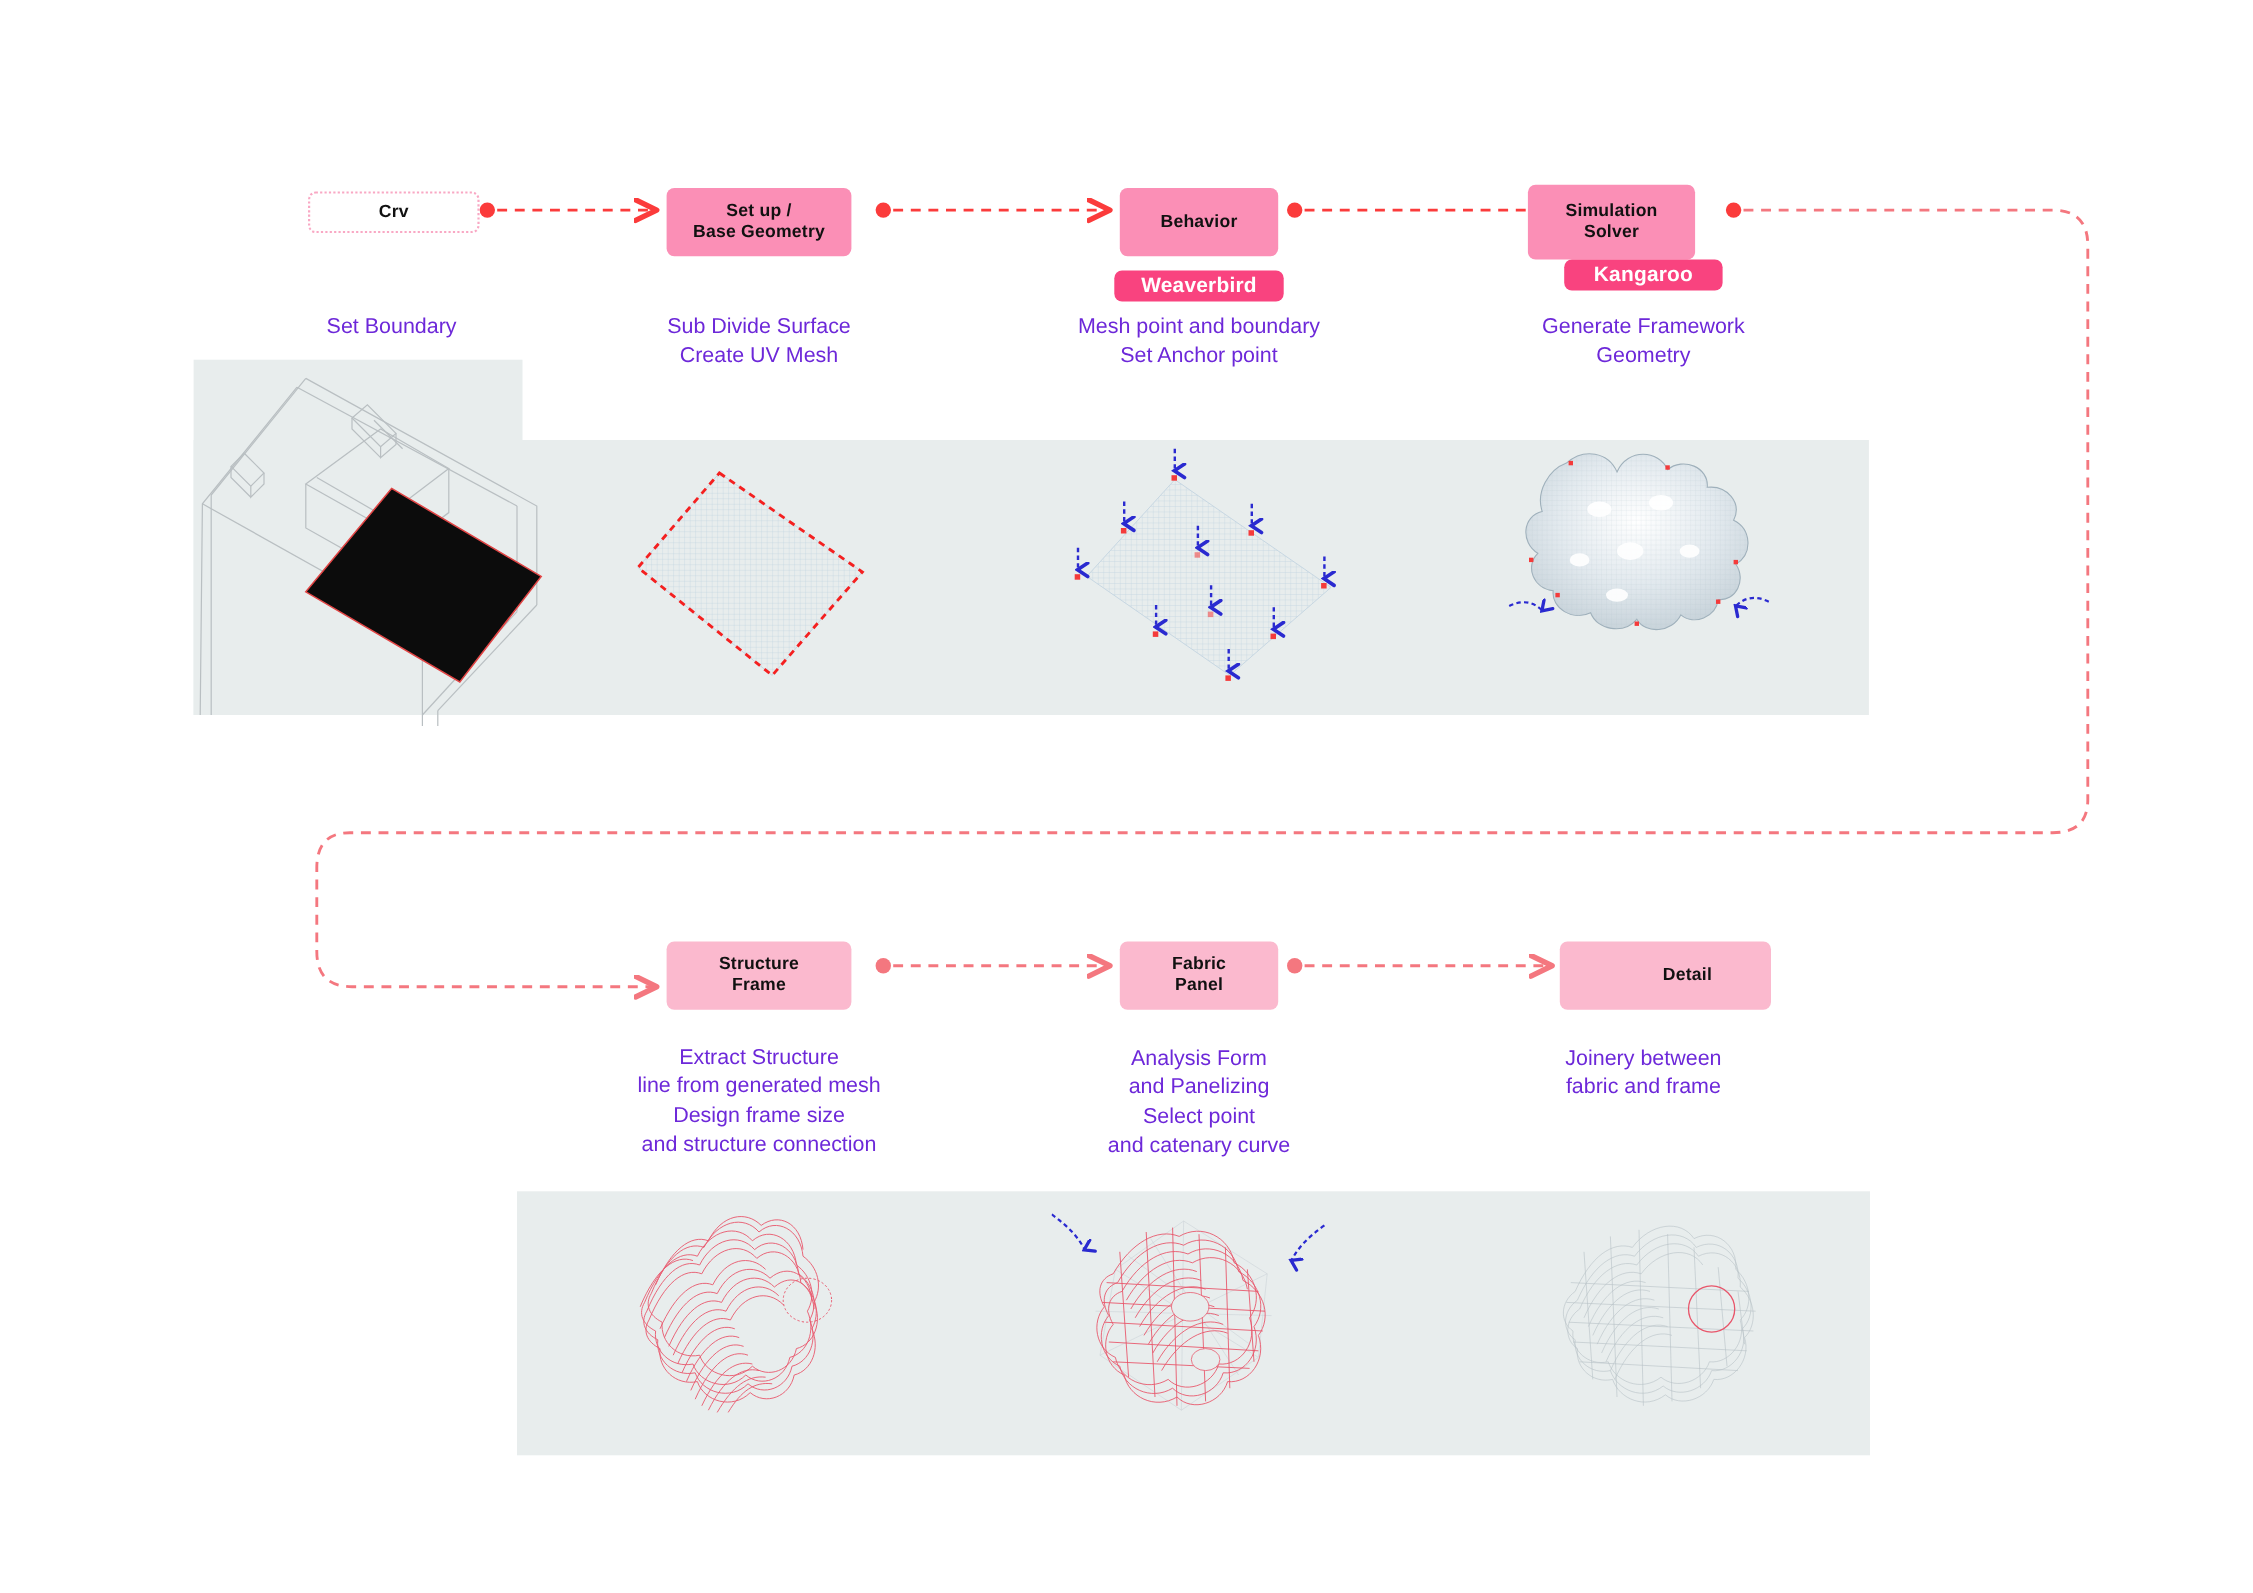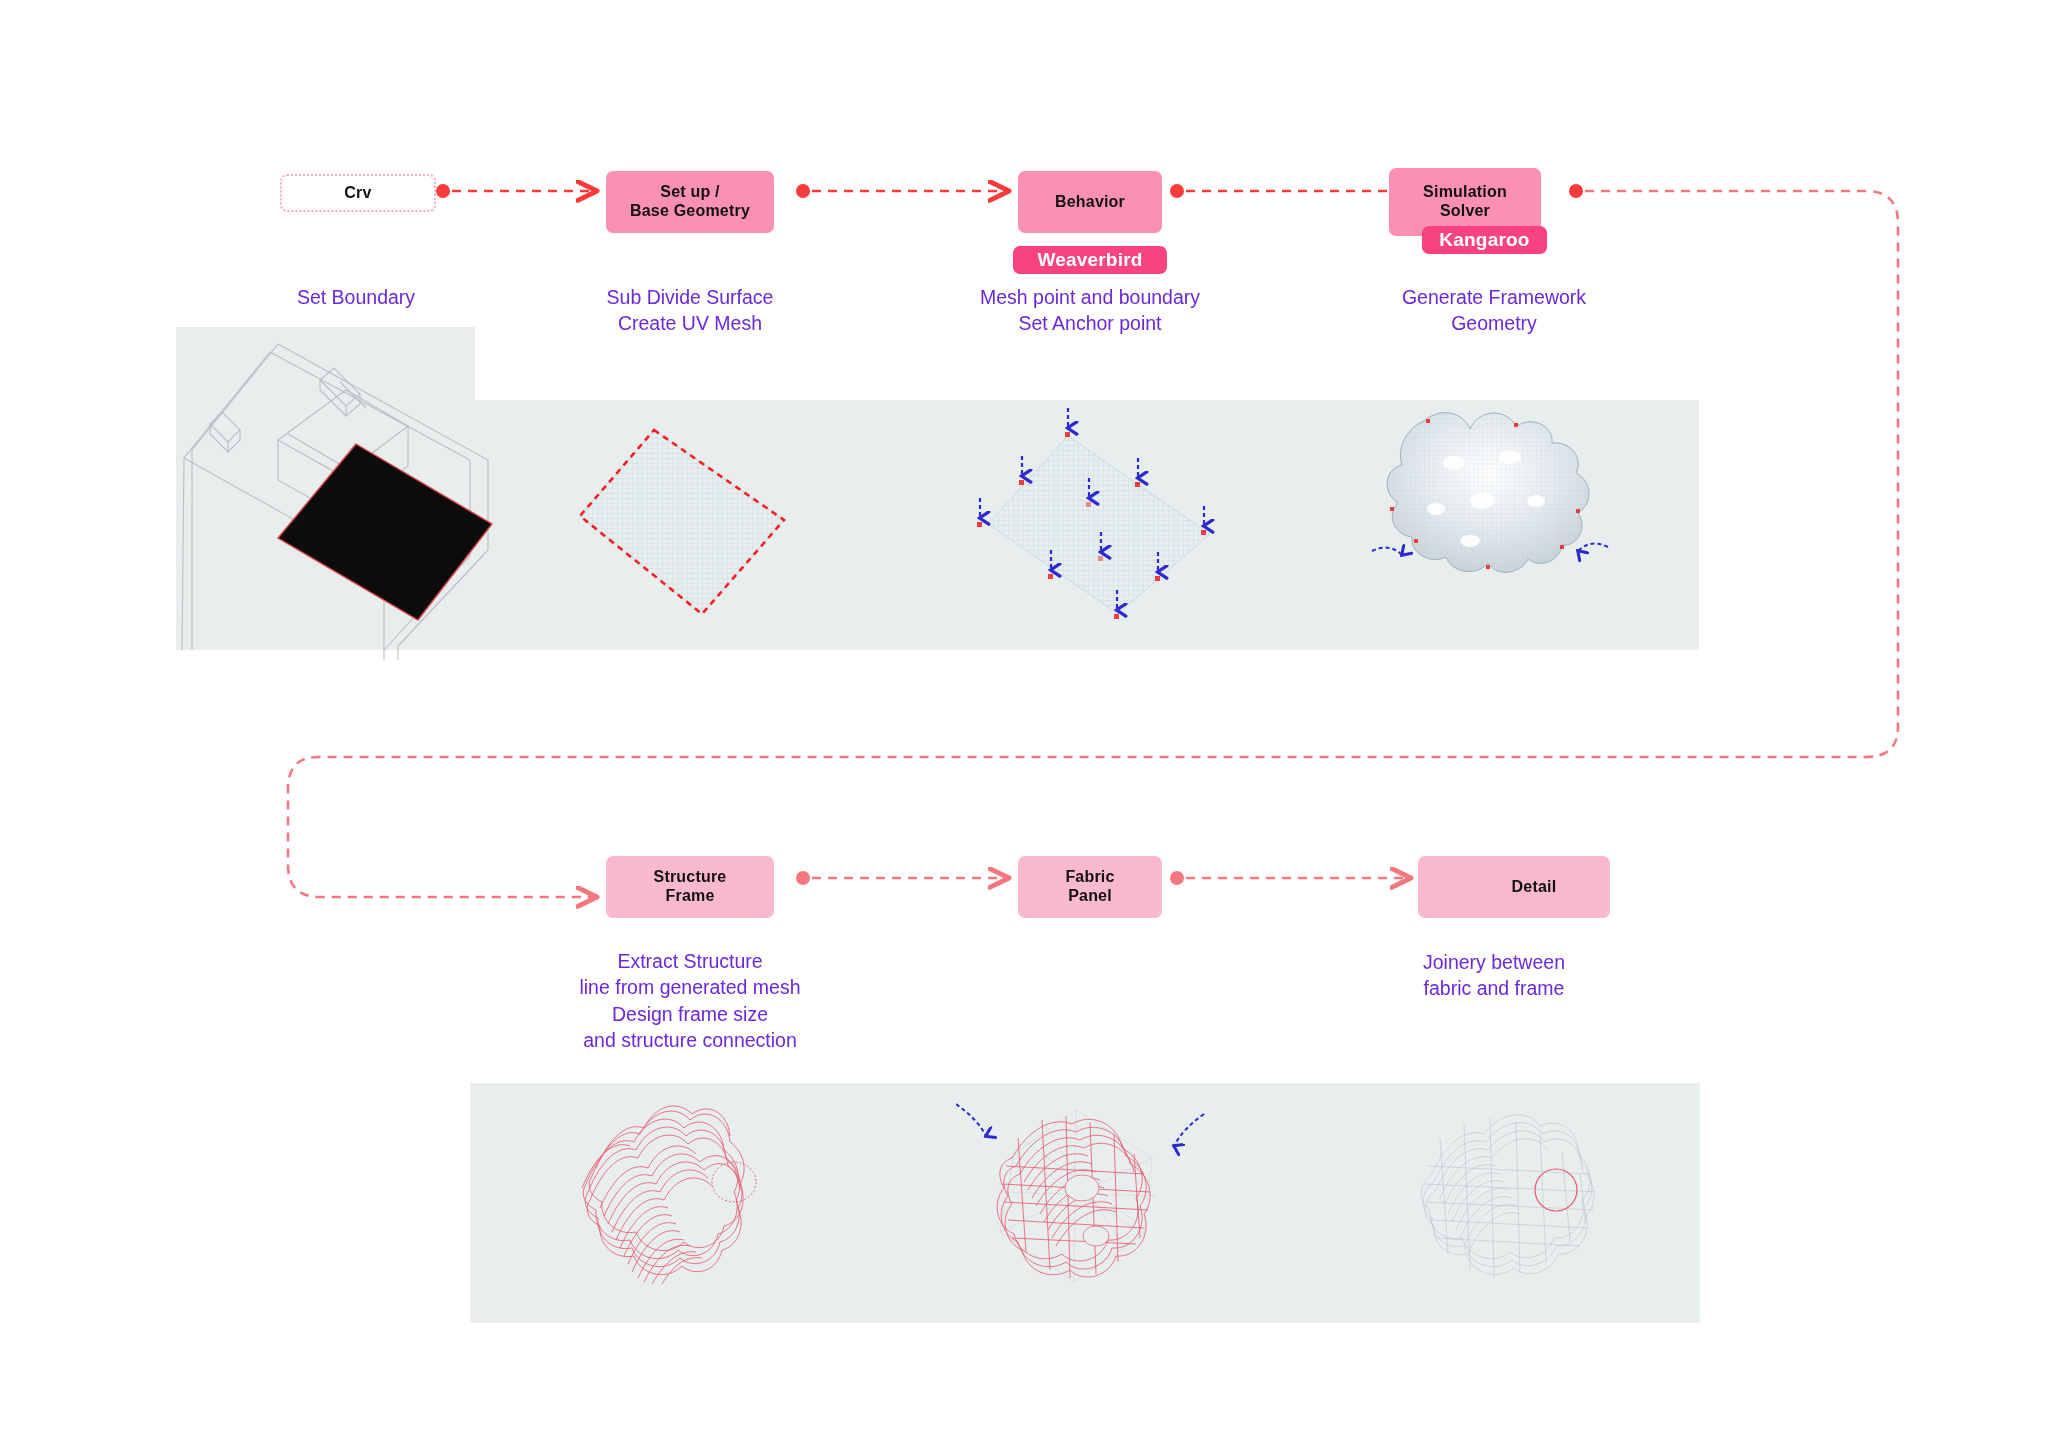--- a/index.html
+++ b/index.html
@@ -283,21 +283,21 @@
   <div class="node ghost" style="left:280px;top:174px;width:152px;height:34px;">Crv</div>
 
   <div class="node strong" style="left:606px;top:171px;width:168px;height:62px;white-space:pre-line;">Set up /
 Base Geometry</div>
 
   <div class="node strong" style="left:1018px;top:171px;width:144px;height:62px;white-space:pre-line;">Behavior</div>
   <div class="badge" style="left:1013px;top:246px;width:154px;height:28px;">Weaverbird</div>
 
   <div class="node strong" style="left:1389px;top:168px;width:152px;height:68px;white-space:pre-line;">Simulation
 Solver</div>
-  <div class="badge" style="left:1422px;top:226px;width:125px;height:28px;">Kangaroo</div>
+  <div class="badge" style="left:1422px;top:236px;width:144px;height:28px;">Kangaroo</div>
 
   <div class="caption" style="left:216px;top:284px;width:280px;">Set Boundary</div>
   <div class="caption" style="left:540px;top:284px;width:300px;">Sub Divide Surface
 Create UV Mesh</div>
   <div class="caption" style="left:940px;top:284px;width:300px;">Mesh point and boundary
 Set Anchor point</div>
   <div class="caption" style="left:1344px;top:284px;width:300px;">Generate Framework
 Geometry</div>
 
   <div class="node soft" style="left:606px;top:856px;width:168px;height:62px;white-space:pre-line;">Structure
@@ -305,16 +305,20 @@
 
   <div class="node soft" style="left:1018px;top:856px;width:144px;height:62px;white-space:pre-line;">Fabric
 Panel</div>
 
   <div class="node soft" style="left:1418px;top:856px;width:152px;height:62px;white-space:pre-line;padding-left:40px;">Detail</div>
 
   <div class="caption" style="left:540px;top:948px;width:300px;">Extract Structure
 line from generated mesh
 Design frame size
 and structure connection</div>
+  <div class="caption" style="left:940px;top:949px;width:300px;">Analysis Form
+and Panelizing
+Select point
+and catenary curve</div>
   <div class="caption" style="left:1344px;top:949px;width:300px;">Joinery between
 fabric and frame</div>
 
 </div>
 
 </body></html>

